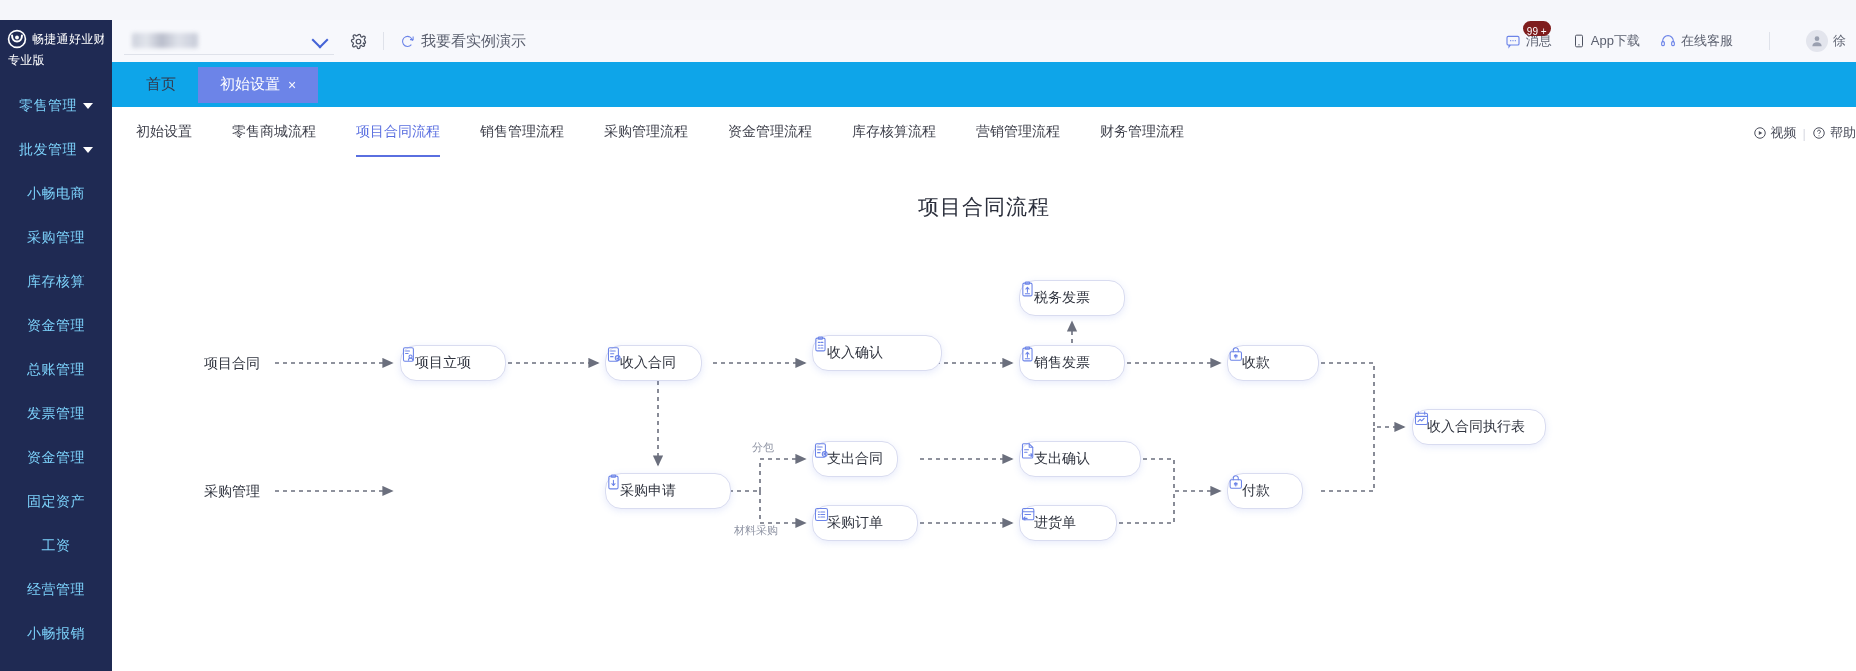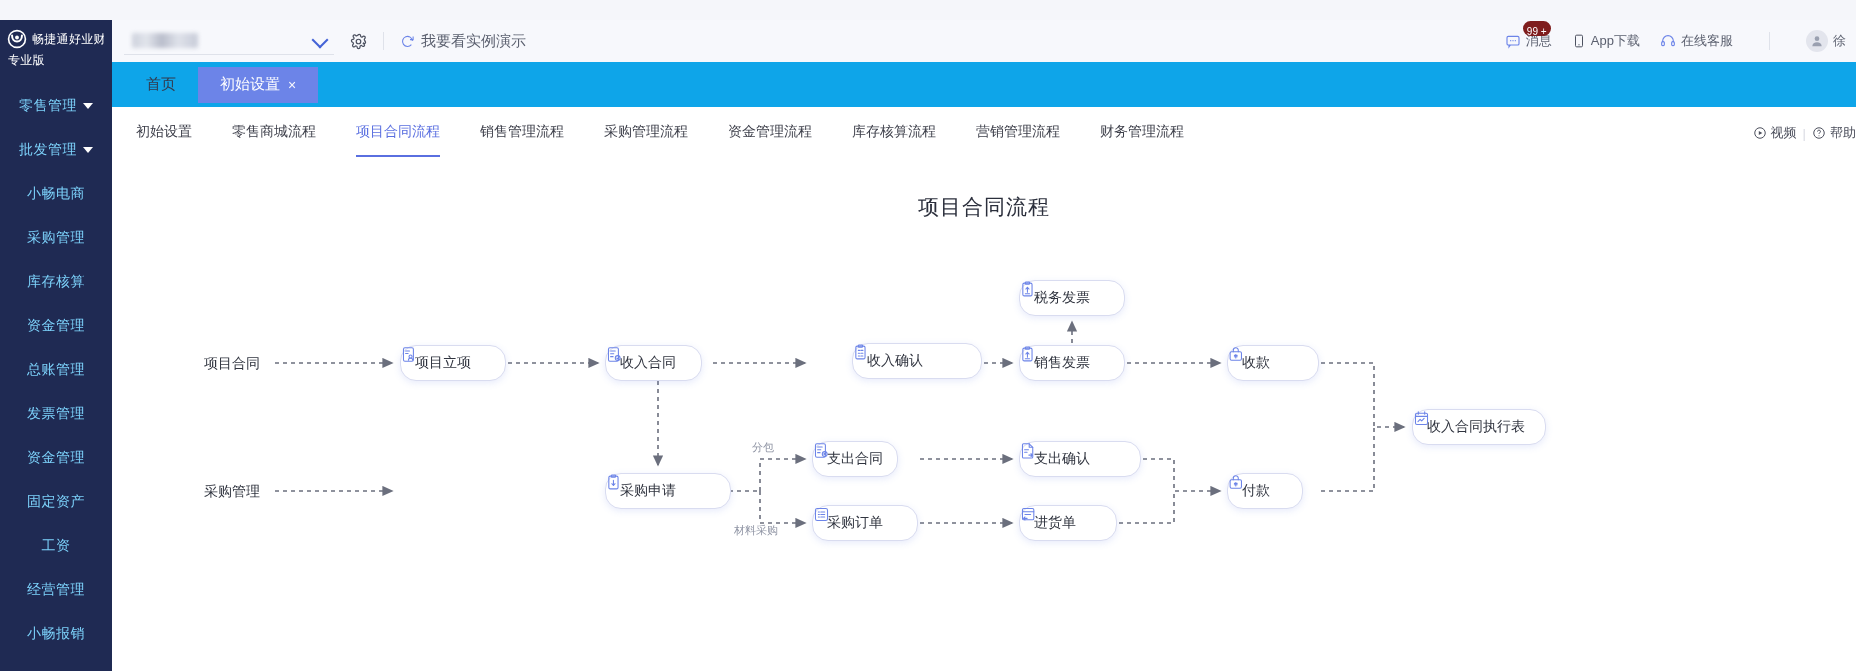--- a/index.html
+++ b/index.html
@@ -361,21 +361,21 @@
           <svg class="nicon" viewBox="0 0 24 24" fill="none" stroke="#6c84e8" stroke-width="1.5" stroke-linecap="round" stroke-linejoin="round">
             <rect x="3.5" y="2.5" width="14" height="19" rx="2"></rect>
             <line x1="6.5" y1="7" x2="13" y2="7"></line>
             <line x1="6.5" y1="11" x2="11" y2="11"></line>
             <line x1="6.5" y1="15" x2="10" y2="15"></line>
             <circle cx="16.5" cy="17" r="3.4"></circle>
             <path d="M15.2 17l1 1.1 2-2.2"></path>
           </svg>
           <span>收入合同</span>
         </div>
-        <div class="node" style="left: 700px; top: 184px; width: 130px; margin-left: 40px;">
+        <div class="node" style="left: 700px; top: 176px; width: 130px;">
           <svg class="nicon" viewBox="0 0 24 24" fill="none" stroke="#6c84e8" stroke-width="1.5" stroke-linecap="round" stroke-linejoin="round">
             <rect x="4" y="3" width="13" height="18" rx="2"></rect>
             <rect x="7.5" y="1.5" width="6" height="3.2" rx="1"></rect>
             <line x1="7.5" y1="9" x2="9.2" y2="9"></line>
             <line x1="11" y1="9" x2="14" y2="9"></line>
             <line x1="7.5" y1="13" x2="9.2" y2="13"></line>
             <line x1="11" y1="13" x2="14" y2="13"></line>
             <line x1="7.5" y1="17" x2="9.2" y2="17"></line>
             <line x1="11" y1="17" x2="14" y2="17"></line>
           </svg>

